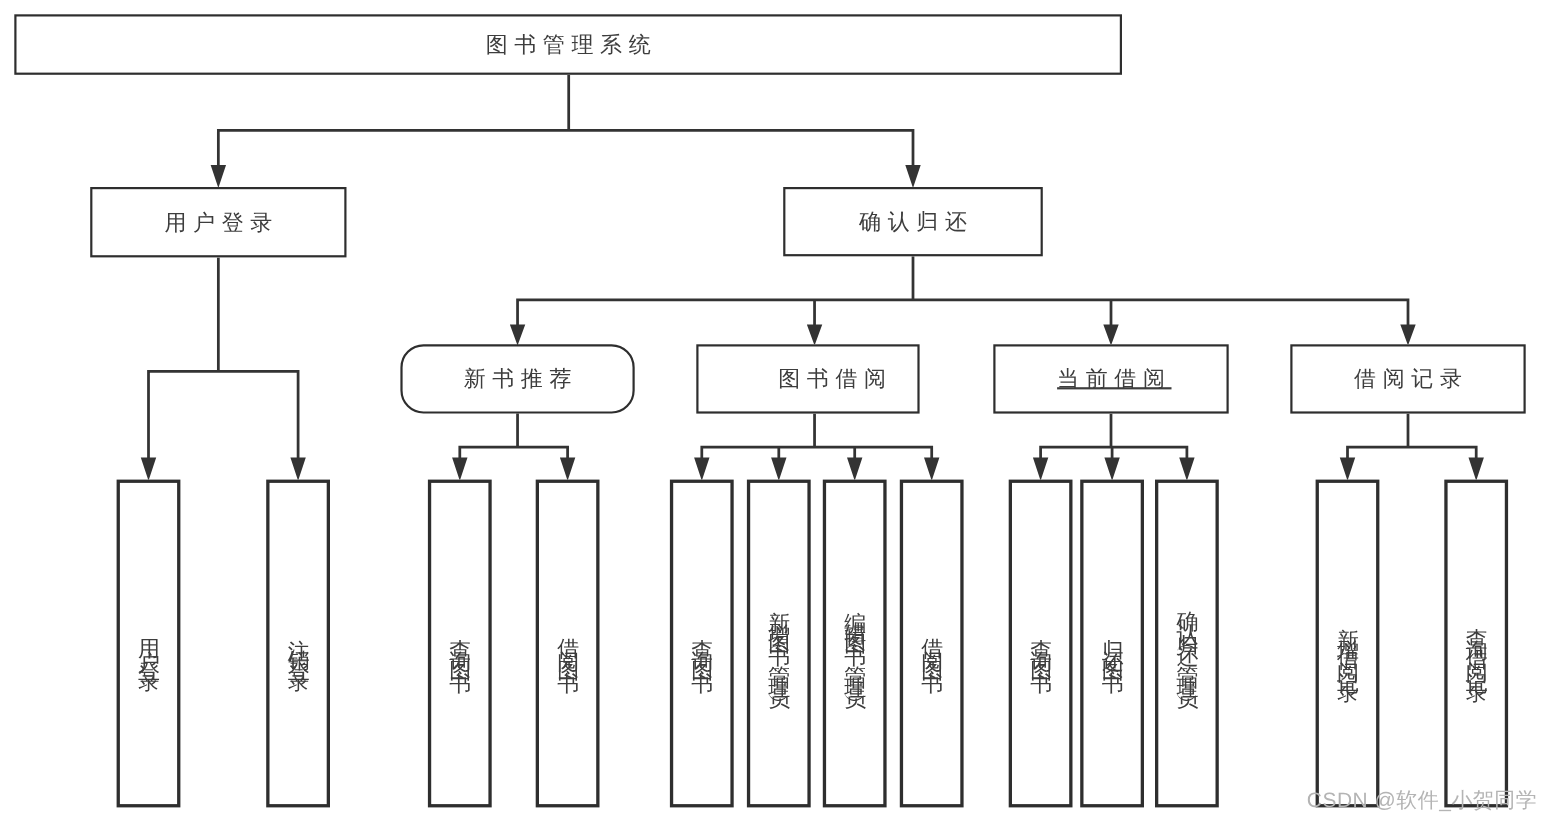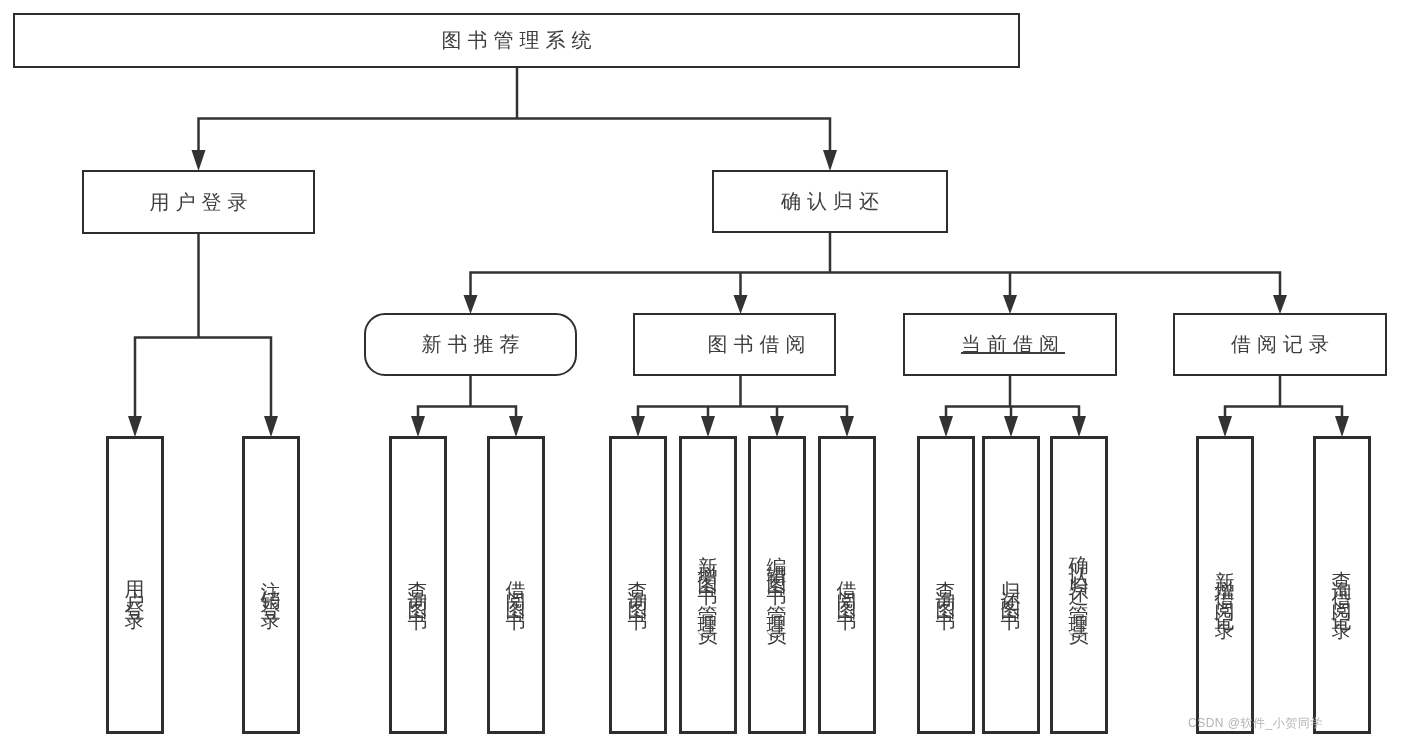--- a/index.html
+++ b/index.html
@@ -45,21 +45,21 @@
     writing-mode: vertical-rl;
     text-orientation: mixed;
     letter-spacing: 10px;
     line-height: 1;
   }
   .watermark {
     position: absolute;
     z-index: 3;
     left: 1188px;
     top: 715px;
-    font-size: 12px;
+    font-size: 19px;
     color: #b4b4b4;
     letter-spacing: 0.5px;
     white-space: nowrap;
   }
 </style>
 </head>
 <body>
 
 <div class="canvas">
 

